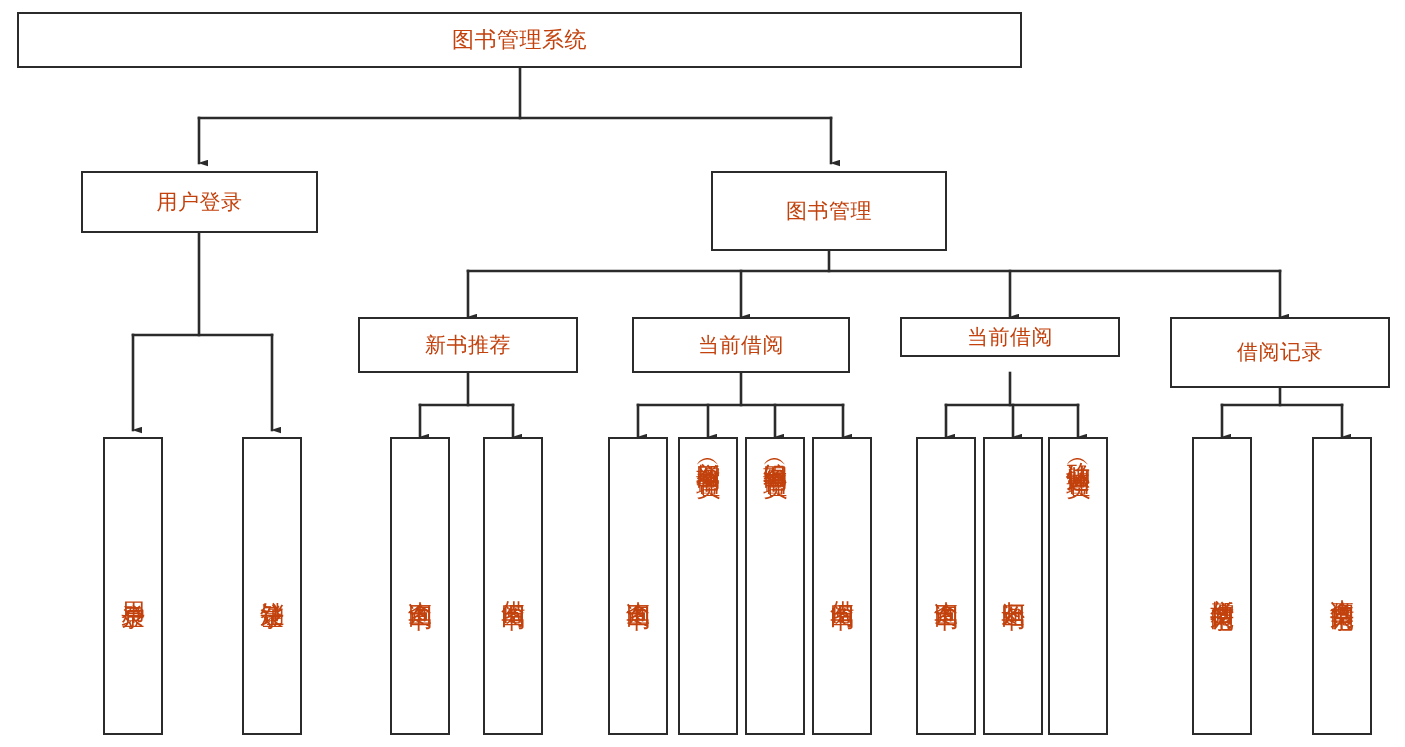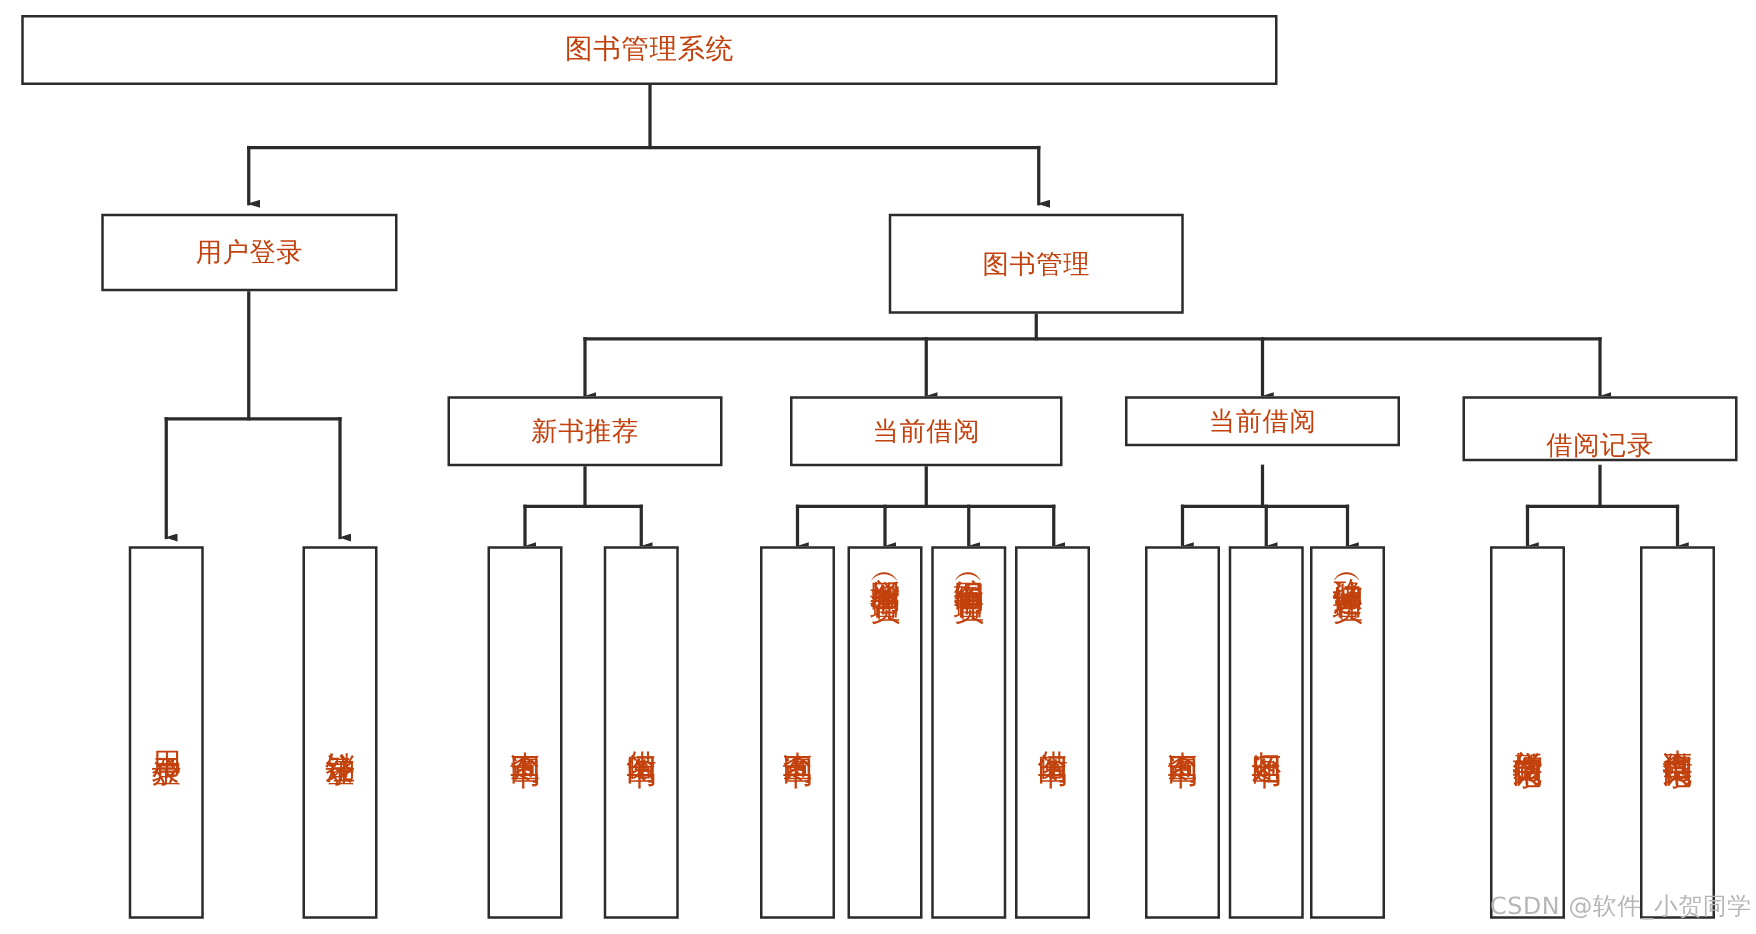--- a/index.html
+++ b/index.html
@@ -143,21 +143,21 @@
 
   <div class="node horiz" style="left:358px; top:317px; width:220px; height:56px;">
     <span class="node-label">新书推荐</span>
   </div>
   <div class="node horiz" style="left:632px; top:317px; width:218px; height:56px;">
     <span class="node-label">当前借阅</span>
   </div>
   <div class="node horiz" style="left:900px; top:317px; width:220px; height:40px;">
     <span class="node-label">当前借阅</span>
   </div>
-  <div class="node horiz" style="left:1170px; top:317px; width:220px; height:52px;align-items:flex-end;">
+  <div class="node horiz" style="left:1170px; top:317px; width:220px; height:71px;">
     <span class="node-label">借阅记录</span>
   </div>
 
   <div class="node vert centered" style="left:103px; top:437px; width:60px; height:298px;">
     <span class="node-label">用户登录</span>
   </div>
   <div class="node vert centered" style="left:242px; top:437px; width:60px; height:298px;">
     <span class="node-label">注销登录</span>
   </div>
 
@@ -191,15 +191,14 @@
     <span class="node-label">确认归还（管理员）</span>
   </div>
 
   <div class="node vert centered" style="left:1192px; top:437px; width:60px; height:298px;">
     <span class="node-label">新增借阅记录</span>
   </div>
   <div class="node vert centered" style="left:1312px; top:437px; width:60px; height:298px;">
     <span class="node-label">查询借阅记录</span>
   </div>
 
-  <div class="watermark" style="left:1192px; top:712px;">CSDN @软件_小贺同学</div>
 
 </div>
 
 </body></html>

